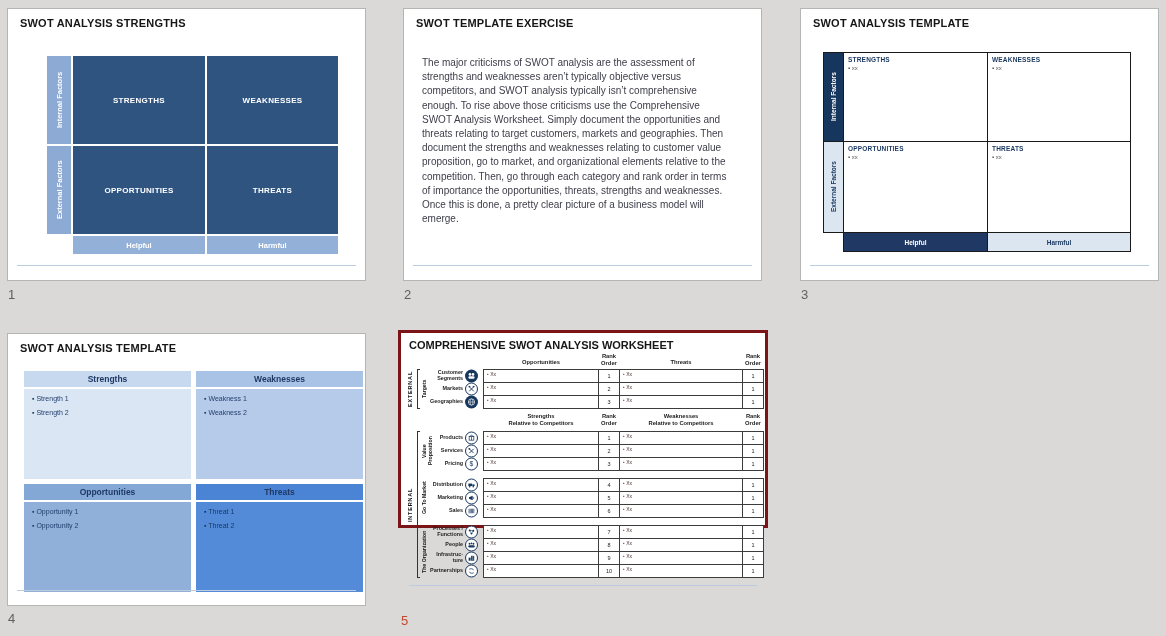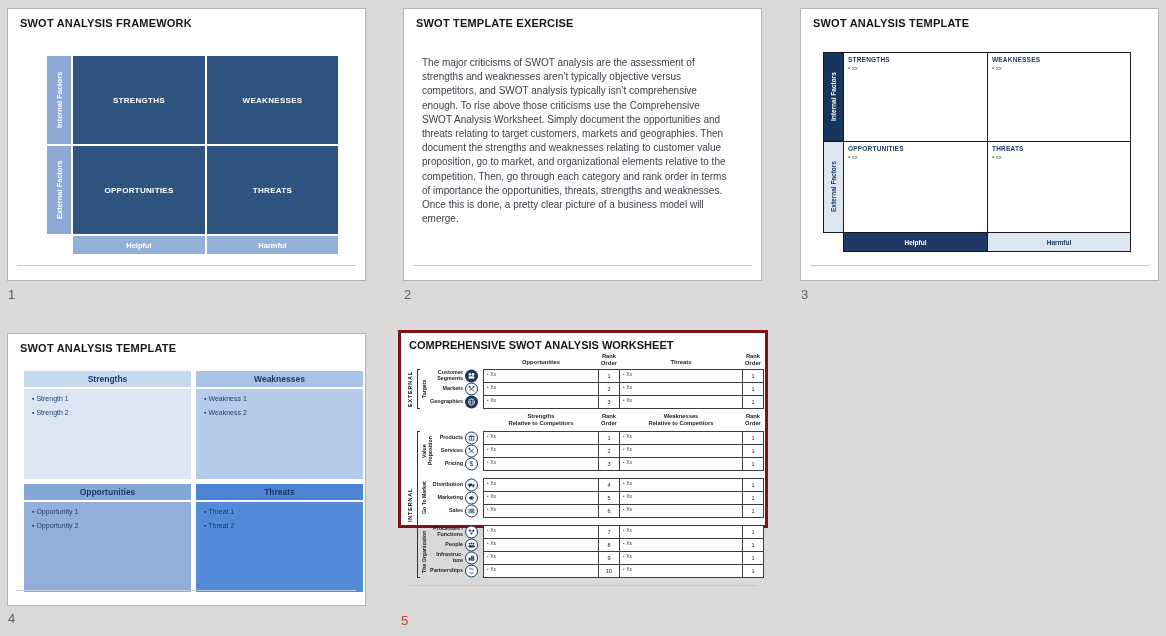--- a/index.html
+++ b/index.html
@@ -74,21 +74,21 @@
   .ws-brk{position:absolute;left:16px;width:3px;border-left:1px solid #333;
           border-top:1px solid #333;border-bottom:1px solid #333;box-sizing:border-box;}
   .ws-foot{position:absolute;left:8px;right:8px;top:252px;border-top:1px solid #bccbde;}
 </style>
 </head>
 <body>
 
 <div class="canvas">
 
   <div class="slide s1">
-    <div class="slide-title">SWOT ANALYSIS FRAMEWORK</div>
+    <div class="slide-title">SWOT ANALYSIS STRENGTHS</div>
     <div class="m-cell m-side vtext" style="left:39px;top:47px;width:24px;height:88px;">Internal Factors</div>
     <div class="m-cell m-side vtext" style="left:39px;top:137px;width:24px;height:88px;">External Factors</div>
     <div class="m-cell m-quad" style="left:65px;top:47px;width:132px;height:88px;">STRENGTHS</div>
     <div class="m-cell m-quad" style="left:199px;top:47px;width:131px;height:88px;">WEAKNESSES</div>
     <div class="m-cell m-quad" style="left:65px;top:137px;width:132px;height:88px;">OPPORTUNITIES</div>
     <div class="m-cell m-quad" style="left:199px;top:137px;width:131px;height:88px;">THREATS</div>
     <div class="m-cell m-bar" style="left:65px;top:227px;width:132px;height:18px;">Helpful</div>
     <div class="m-cell m-bar" style="left:199px;top:227px;width:131px;height:18px;">Harmful</div>
     <div class="footline"></div>
   </div>

